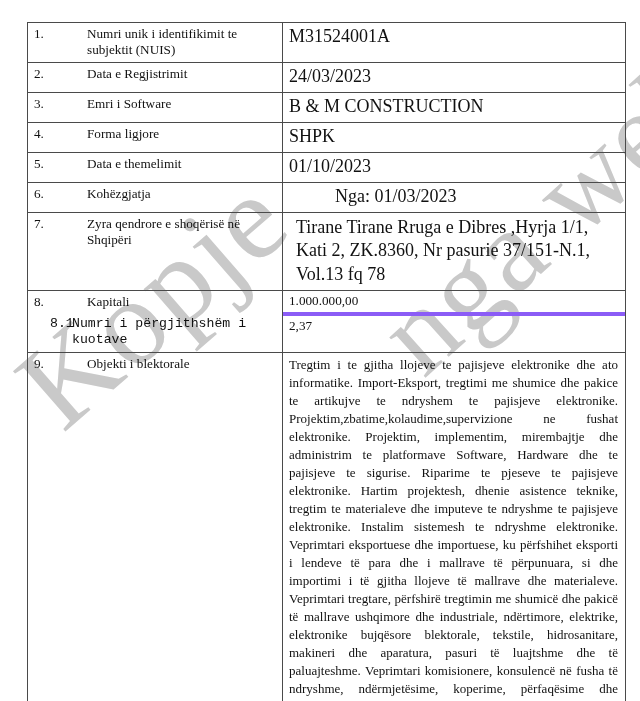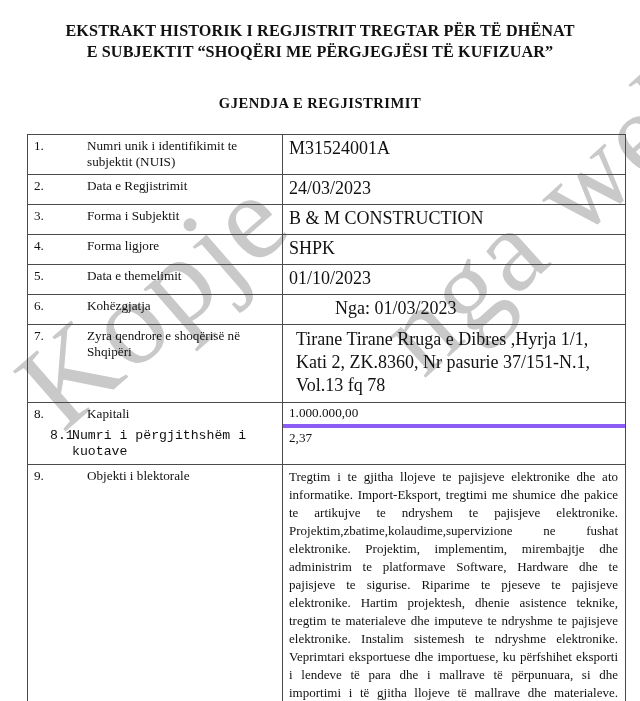--- a/index.html
+++ b/index.html
@@ -159,24 +159,20 @@
 </head>
 <body>
 
 <div id="page">
 
   <div class="watermark-layer">
     <div class="watermark-text wm-a">Kopje</div>
     <div class="watermark-text wm-b">nga web</div>
   </div>
 
-  <div class="doc-header">
-    <h1 class="doc-title">EKSTRAKT HISTORIK I REGJISTRIT TREGTAR PËR TË DHËNAT E SUBJEKTIT “SHOQËRI ME PËRGJEGJËSI TË KUFIZUAR”</h1>
-    <h2 class="doc-subtitle">GJENDJA E REGJISTRIMIT</h2>
-  </div>
 
   <div class="reg-table-wrap">
     <table class="reg-table">
       <colgroup>
         <col class="col-label">
         <col class="col-value">
       </colgroup>
       <tbody>
 
         <tr>
@@ -200,21 +196,21 @@
           </td>
           <td>
             <div class="val">24/03/2023</div>
           </td>
         </tr>
 
         <tr>
           <td>
             <div class="lbl">
               <span class="num">3.</span>
-              <span class="txt">Forma i Subjektit</span>
+              <span class="txt">Emri i Software</span>
             </div>
           </td>
           <td>
             <div class="val">B &amp; M CONSTRUCTION</div>
           </td>
         </tr>
 
         <tr>
           <td>
             <div class="lbl">

